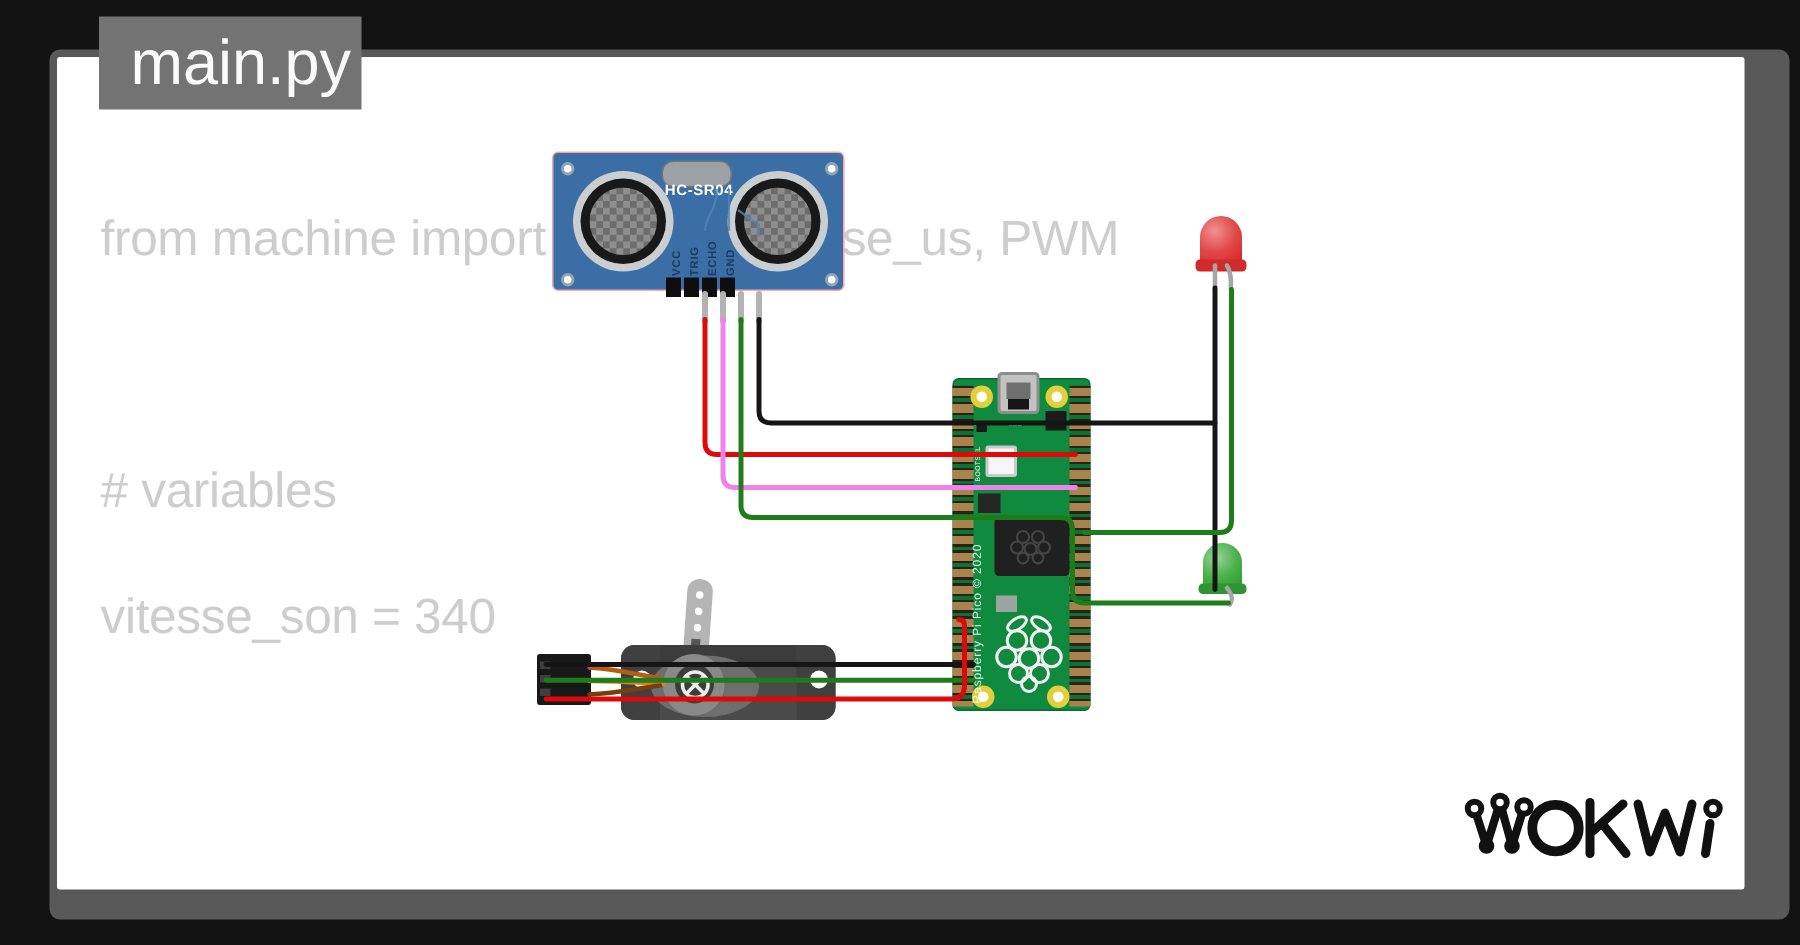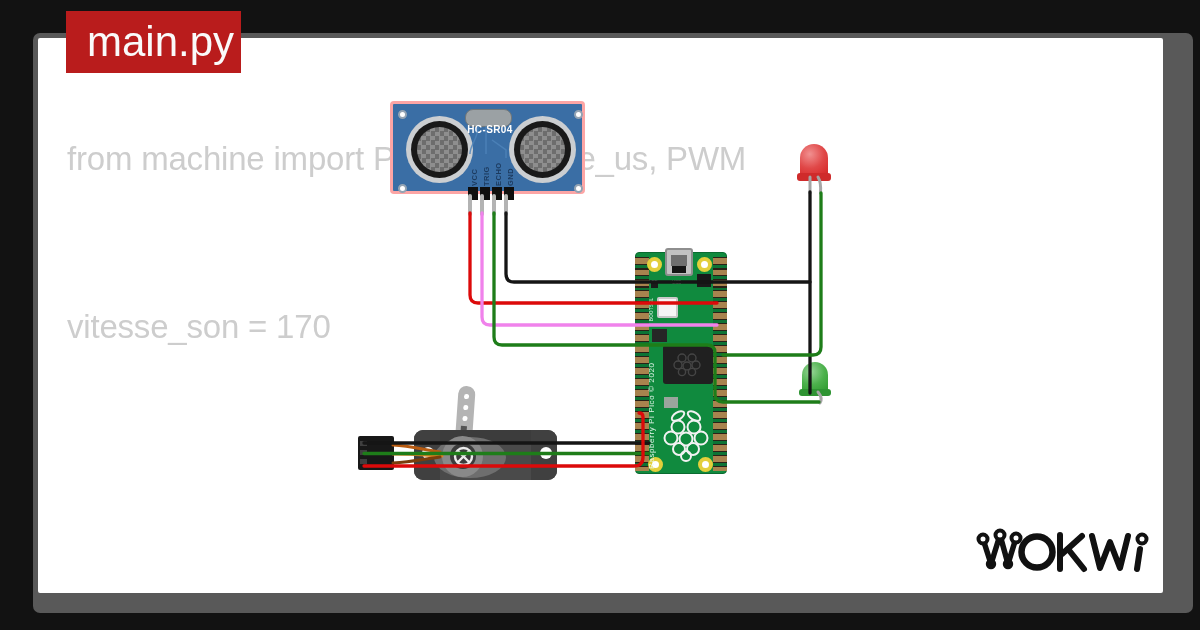--- a/index.html
+++ b/index.html
@@ -13,21 +13,21 @@
   #frame{left:33px;top:33px;width:1160px;height:580px;border-radius:7px;background:#595959;}
   #canvas{left:38px;top:38px;width:1125px;height:555px;background:#fff;overflow:hidden;border-radius:2px;}
   #canvas-inner{left:-38px;top:-38px;width:1200px;height:630px;position:absolute;}
   
   #title-box{left:66px;top:11px;width:175px;height:62px;background:#565656;z-index:30;
     color:#fafafa;font-size:42px;line-height:62px;padding-left:21px;box-sizing:border-box;}
   
   #code{left:67px;top:99px;z-index:1;color:#cdcdcd;white-space:pre;}
   .code-line{height:48px;line-height:48px;font-size:33px;letter-spacing:-0.2px;}
   
-  #sensor-board{left:390px;top:101px;width:195px;height:93px;background:#3a6ea5;border-radius:4px;z-index:2;border:3px solid #fca5a5;box-sizing:border-box;}
+  #sensor-board{left:368px;top:101px;width:195px;height:93px;background:#3a6ea5;border-radius:4px;z-index:2;border:1px solid #fca5a5;box-sizing:border-box;}
   .screw-hole{position:absolute;width:9px;height:9px;border-radius:50%;background:#fff;border:2px solid #93a3b3;box-sizing:border-box;}
   .transducer{position:absolute;width:67px;height:67px;border-radius:50%;background:#cbced1;top:12px;}
   .transducer .t-ring{position:absolute;left:5px;top:5px;width:57px;height:57px;border-radius:50%;background:#191919;}
   .transducer .t-mesh{position:absolute;left:11px;top:11px;width:45px;height:45px;border-radius:50%;
     background:repeating-conic-gradient(#8e8e8e 0% 25%, #6d6d6d 0% 50%);background-size:9px 9px;}
   #crystal{position:absolute;left:72px;top:5px;width:47px;height:18px;background:#9ba1a4;border:1px solid #717779;border-radius:8px;box-sizing:border-box;}
   #sensor-label{position:absolute;left:68px;top:20px;width:58px;text-align:center;color:#fff;font-size:10px;font-weight:600;letter-spacing:.4px;}
   .pin-header{position:absolute;top:83px;width:10px;height:13px;background:#0e0e0e;}
   .pin-label{position:absolute;font-size:7.5px;font-weight:700;color:#1c3a5e;transform:rotate(-90deg);transform-origin:0 0;width:30px;letter-spacing:.5px;}
   
@@ -77,21 +77,22 @@
 <body>
 
 <div class="abs" id="frame" style="background: rgb(89, 89, 89);"></div>
 
 <div class="abs" id="canvas" style="background: rgb(255, 255, 255);">
   <div id="canvas-inner">
 
     <div class="abs" id="code" style="color: rgb(205, 205, 205);">
       <div class="code-line">from machine import Pin, time_pulse_us, PWM</div>
       <div class="code-line"></div>
-      <div class="code-line">vitesse_son = 170</div>
+      <div class="code-line"># variables</div>
+      <div class="code-line">vitesse_son = 340</div>
       <div class="code-line"></div>
       
       
       
       
       
     </div>
 
     <div class="abs" id="sensor-board" style="background: rgb(58, 110, 165);">
       <div class="screw-hole" style="left:5px;top:6px;"></div>
@@ -266,13 +267,13 @@
         <g stroke-width="6">
           <path d="M1140 549 L1137 569"></path>
           <circle cx="1142" cy="539" r="4.5" stroke-width="4" fill="#ffffff"></circle>
         </g>
       </g>
     </svg>
 
   </div>
 </div>
 
-<div class="abs" id="title-box" style="background: #b91c1c;">main.py</div>
+<div class="abs" id="title-box" style="background: #737373;">main.py</div>
 
 </body></html>

